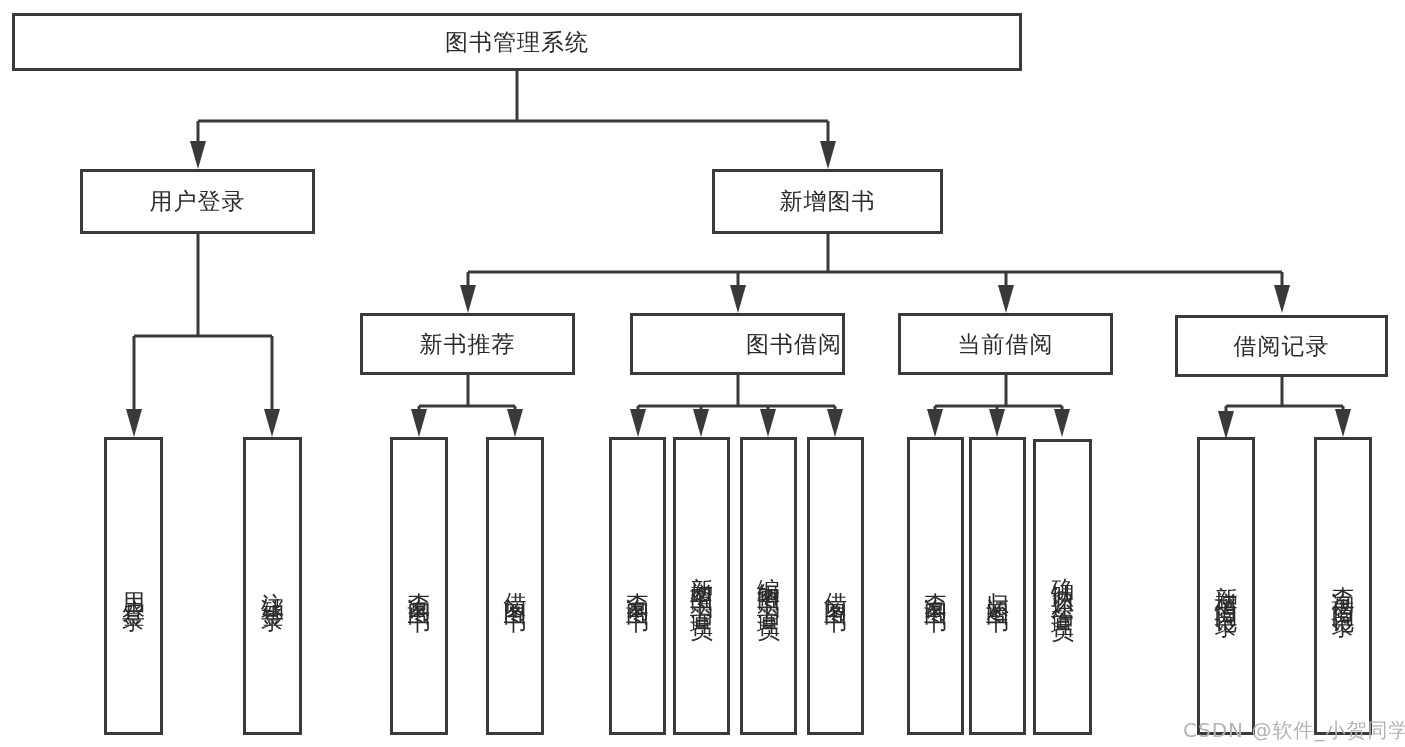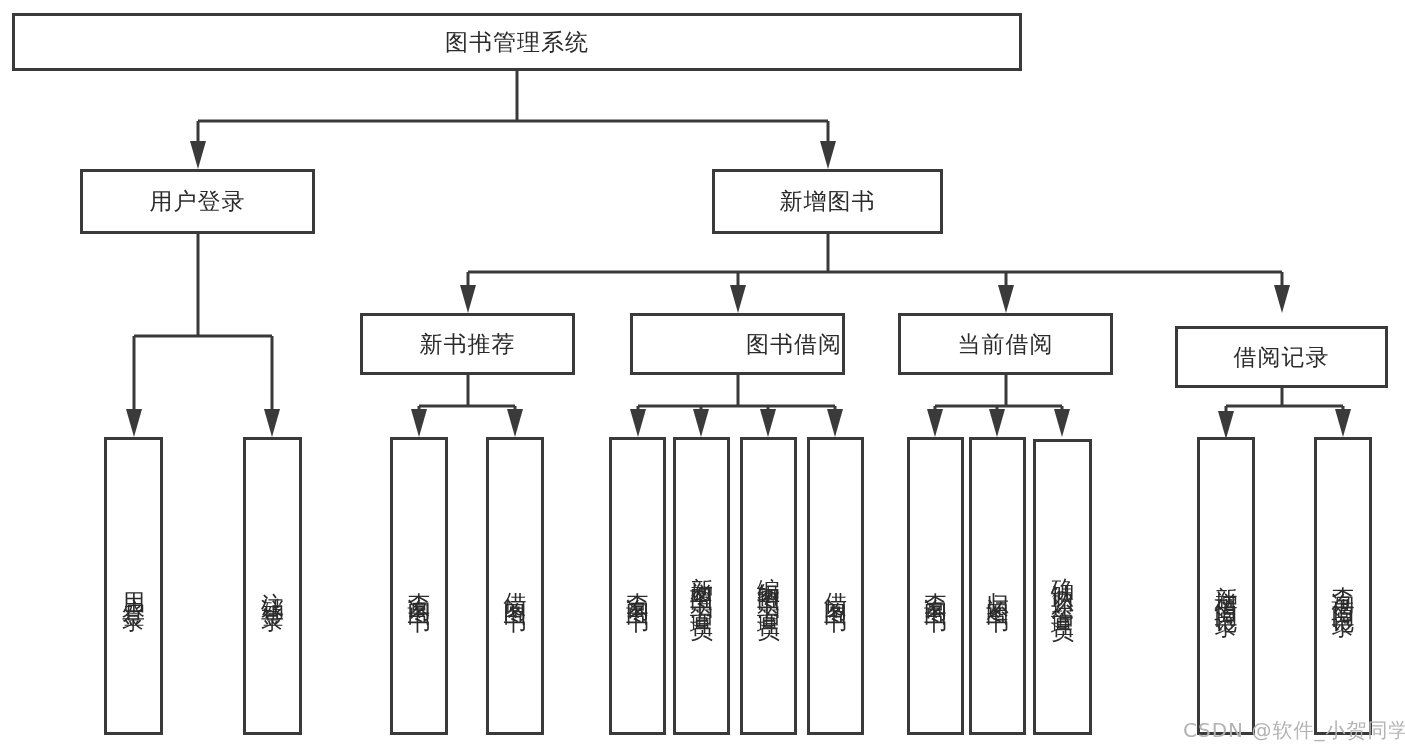--- a/index.html
+++ b/index.html
@@ -45,21 +45,21 @@
     letter-spacing: 6px;
     white-space: nowrap;
   }
   
   #nd-root     { left:12px;   top:13px;  width:1010px; height:58px; }
   #nd-user     { left:80px;   top:169px; width:235px;  height:65px; }
   #nd-book     { left:712px;  top:169px; width:231px;  height:65px; }
   #nd-rec      { left:360px;  top:313px; width:215px;  height:62px; }
   #nd-borrow   { left:630px;  top:313px; width:215px;  height:62px;justify-content:flex-end; }
   #nd-current  { left:898px;  top:313px; width:215px;  height:62px; }
-  #nd-records  { left:1175px; top:326px; width:213px;  height:62px; }
+  #nd-records  { left:1175px; top:315px; width:213px;  height:62px; }
   #lf-u1 { left:104px;  top:437px; width:59px; height:298px; }
   #lf-u2 { left:243px;  top:437px; width:59px; height:298px; }
   #lf-r1 { left:390px;  top:437px; width:58px; height:298px; }
   #lf-r2 { left:486px;  top:437px; width:58px; height:298px; }
   #lf-b1 { left:609px;  top:437px; width:57px; height:298px; }
   #lf-b2 { left:673px;  top:437px; width:57px; height:298px; }
   #lf-b3 { left:740px;  top:437px; width:57px; height:298px; }
   #lf-b4 { left:807px;  top:437px; width:57px; height:298px; }
   #lf-c1 { left:907px;  top:437px; width:57px; height:298px; }
   #lf-c2 { left:969px;  top:437px; width:57px; height:298px; }

